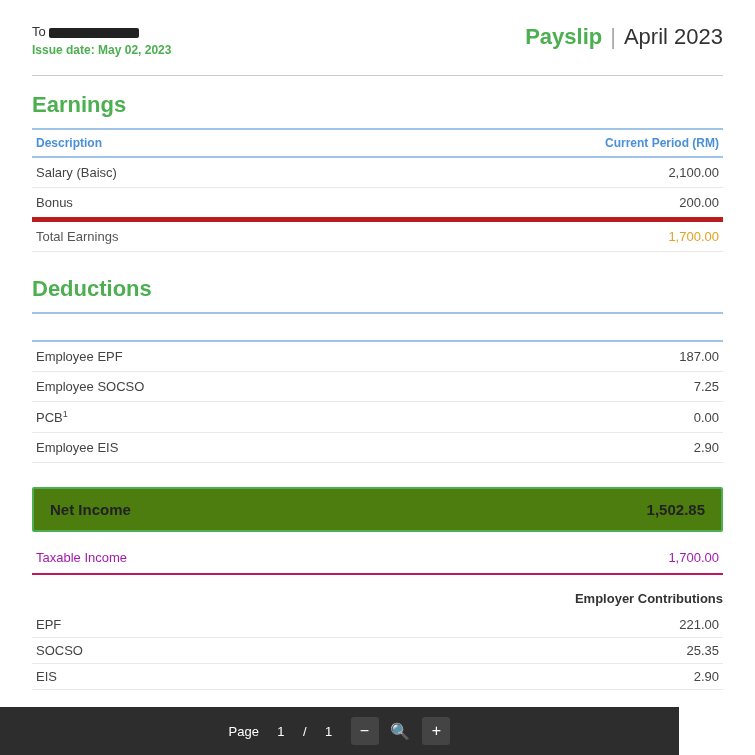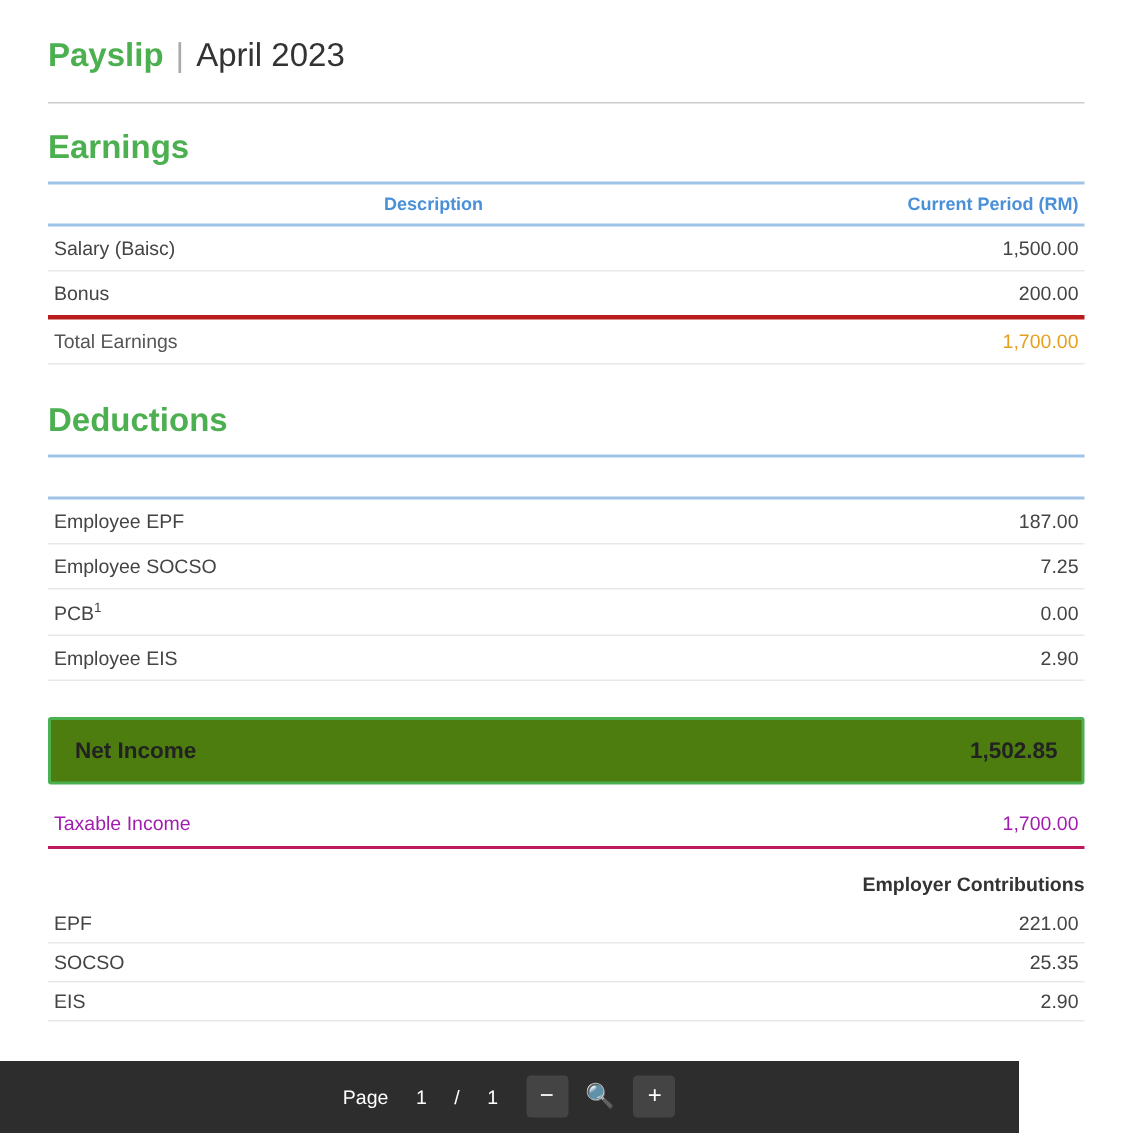--- a/index.html
+++ b/index.html
@@ -91,21 +91,21 @@
       border-bottom: 2px solid #a0c4e8;
       border-top: 2px solid #a0c4e8;
     }
     .data-table thead th {
       padding: 6px 4px;
       font-weight: bold;
       color: #4a90d9;
       font-size: 12px;
     }
     .data-table thead th:first-child {
-      text-align: right;
+      text-align: left;
     }
     .data-table thead th:last-child {
       text-align: right;
     }
     .data-table tbody tr {
       border-bottom: 1px solid #e8e8e8;
     }
     .data-table tbody td {
       padding: 7px 4px;
       font-size: 13px;
@@ -114,21 +114,21 @@
       text-align: left;
       color: #444;
     }
     .data-table tbody td:last-child {
       text-align: right;
       color: #444;
     }
     .data-table .total-row td {
       font-weight: normal;
       color: #e6a020 !important;
-      border-top: 3px solid #b91c1c;
+      border-top: 5px solid #b91c1c;
       margin-left: 27px;
     }
     .data-table .total-row td:first-child {
       color: #555 !important;
       font-weight: normal;
     }
 
     
     .deductions-header-line {
       border-top: 2px solid #e8a030;
@@ -243,41 +243,51 @@
     sup {
       font-size: 9px;
     }
   </style>
 </head>
 <body>
 
 <div class="page-container">
 
   <div class="header">
+    <div class="header-left">
+      <div class="to-name">
+        <span>To</span>
+        <span class="to-name-redacted"></span>
+      </div>
+      <div class="issue-date">
+        <span>Issue date:</span>
+        <span>May 02, 2023</span>
+      </div>
+    </div>
     <div class="header-right">
       <span class="payslip-title">Payslip</span>
       <span class="payslip-divider">|</span>
       <span class="payslip-period">April 2023</span>
     </div>
   </div>
 
   <hr class="hr">
 
   <div class="section-title">Earnings</div>
   <table class="data-table">
     <thead>
       <tr>
         <th>Description</th>
         <th>Current Period (RM)</th>
       </tr>
     </thead>
     <tbody>
       <tr>
         <td>Salary (Baisc)</td>
-        <td>1,500.00</td>
+        <td>2,100.00</td>
       </tr>
       <tr>
         <td>Bonus</td>
         <td>200.00</td>
       </tr>
       <tr class="total-row">
         <td>Total Earnings</td>
         <td>1,700.00</td>
       </tr>
     </tbody>

